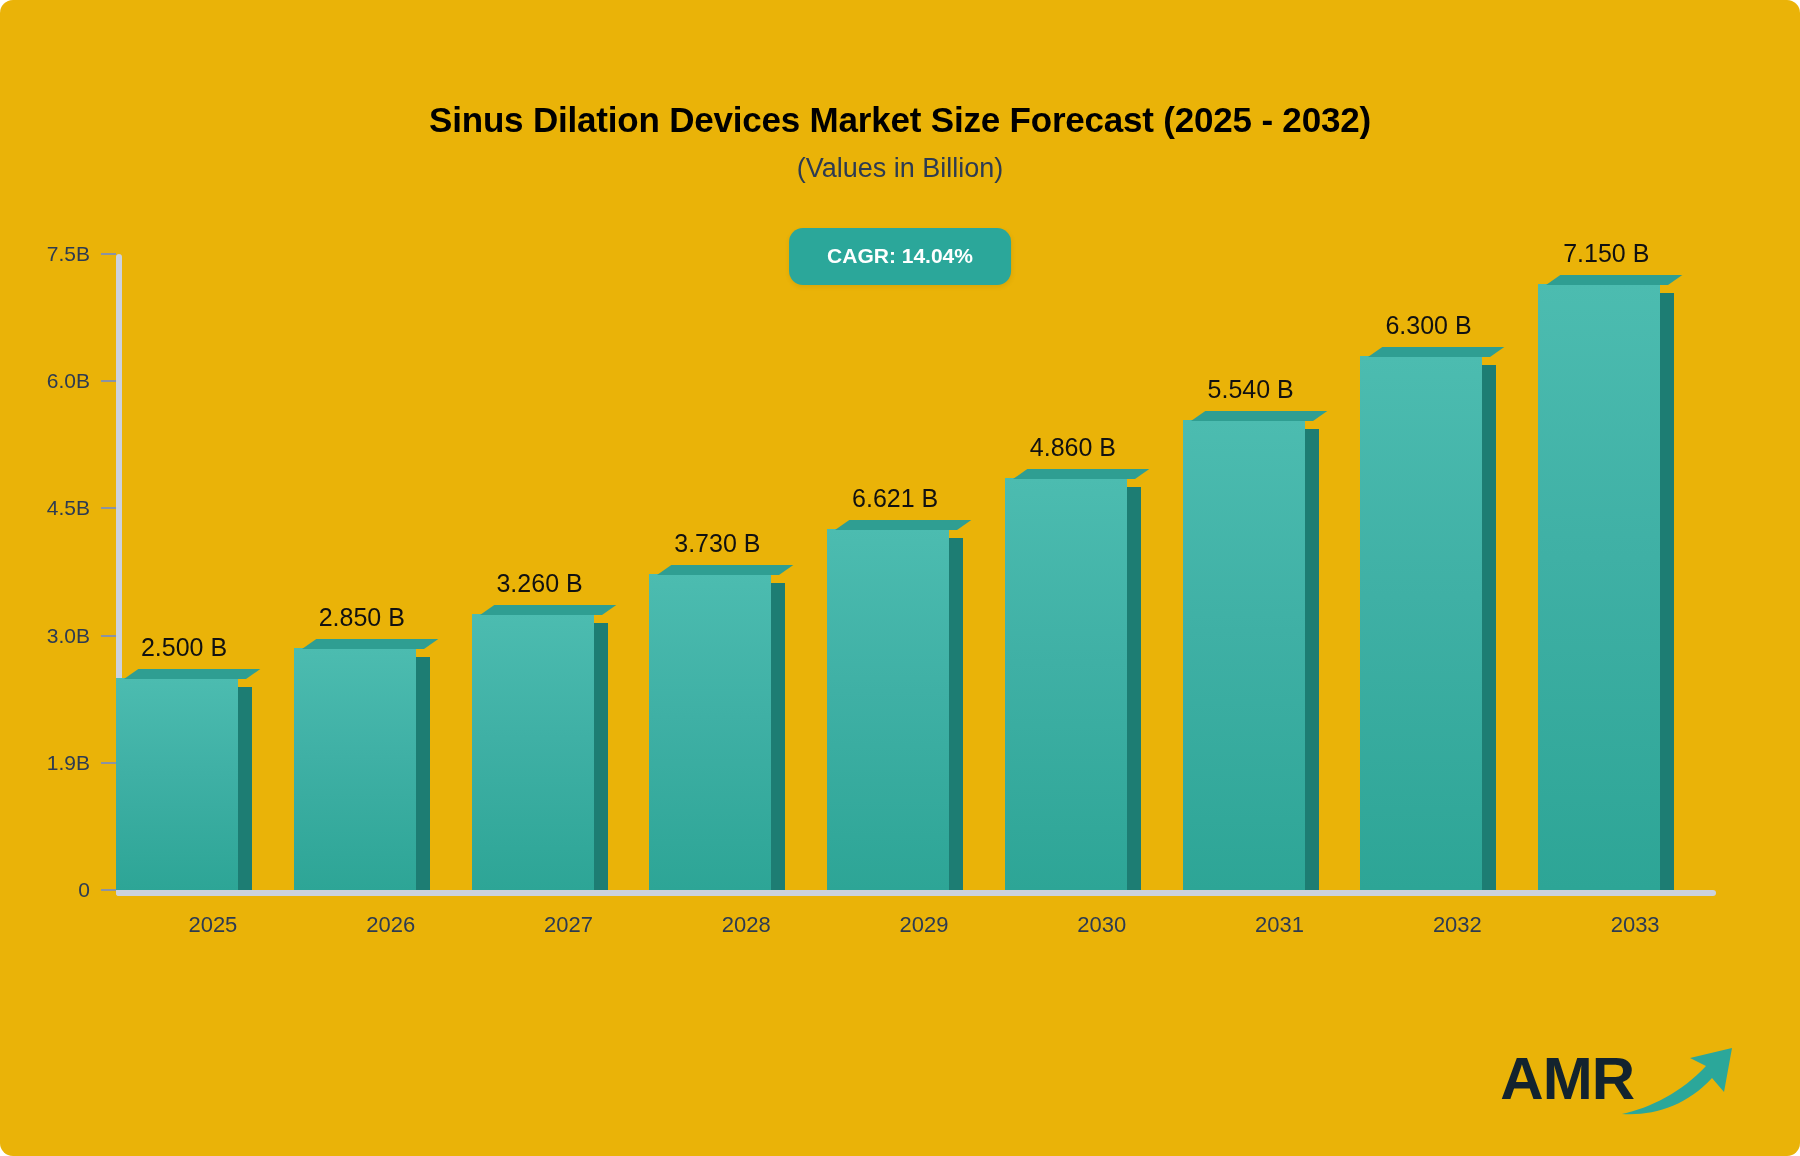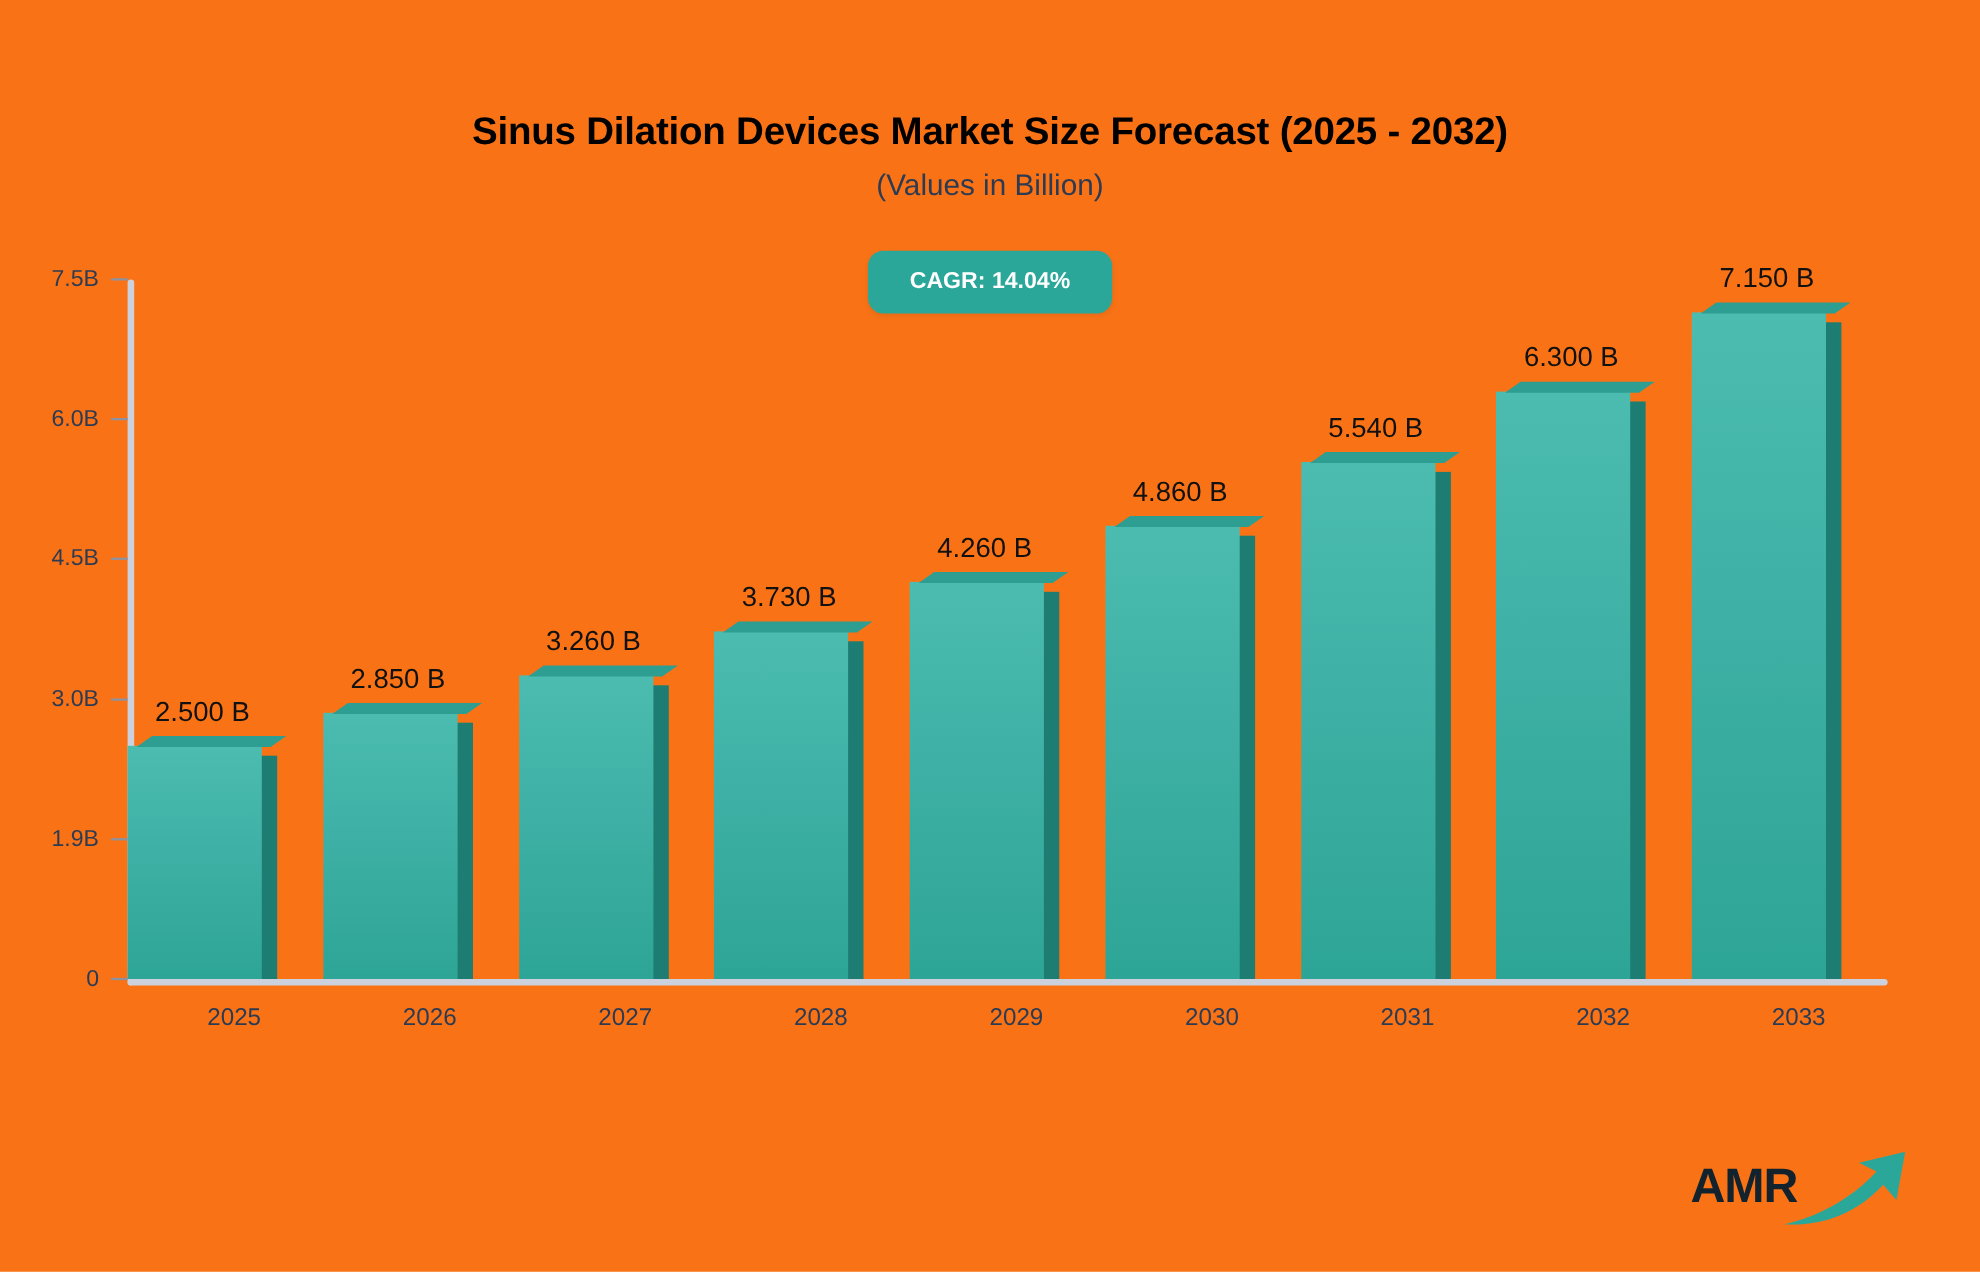--- a/index.html
+++ b/index.html
@@ -11,21 +11,22 @@
     height: 1156px;
     background: #ffffff;
     font-family: "Liberation Sans", sans-serif;
     overflow: hidden;
     position: relative;
   }
 
   .page {
     position: absolute;
     inset: 0;
-    background: #f97316;
+    background: #eab308;
+    border-radius: 13px;
   }
 
   
   .title-block {
     position: absolute;
     top: 98px;
     left: 0;
     width: 1800px;
     text-align: center;
   }
@@ -184,21 +185,21 @@
 
   
   .logo {
     position: absolute;
     right: 62px;
     bottom: 42px;
     display: flex;
     align-items: center;
   }
   .logo-text {
-    font-size: 44px;
+    font-size: 60px;
     font-weight: bold;
     color: #13232e;
     letter-spacing: -1px;
     line-height: 1;
   }
   .logo-arrow {
     margin-left: -14px;
     margin-bottom: -8px;
   }
 </style>
@@ -274,21 +275,21 @@
             <div class="bar-front" style="height: 316.304px;"></div>
             <div class="bar-top-face" style="bottom: 315.304px;"></div>
             <div class="bar-value" style="bottom: 332.304px;">3.730 B</div>
           </div>
         </div>
         <div class="bar-slot">
           <div class="bar-3d" style="height: 361.248px;">
             <div class="bar-side" style="height: 352.248px;"></div>
             <div class="bar-front" style="height: 361.248px;"></div>
             <div class="bar-top-face" style="bottom: 360.248px;"></div>
-            <div class="bar-value" style="bottom: 377.248px;">4.260 B</div>
+            <div class="bar-value" style="bottom: 377.248px;">6.621 B</div>
           </div>
         </div>
         <div class="bar-slot">
           <div class="bar-3d" style="height: 412.128px;">
             <div class="bar-side" style="height: 403.128px;"></div>
             <div class="bar-front" style="height: 412.128px;"></div>
             <div class="bar-top-face" style="bottom: 411.128px;"></div>
             <div class="bar-value" style="bottom: 428.128px;">4.860 B</div>
           </div>
         </div>

